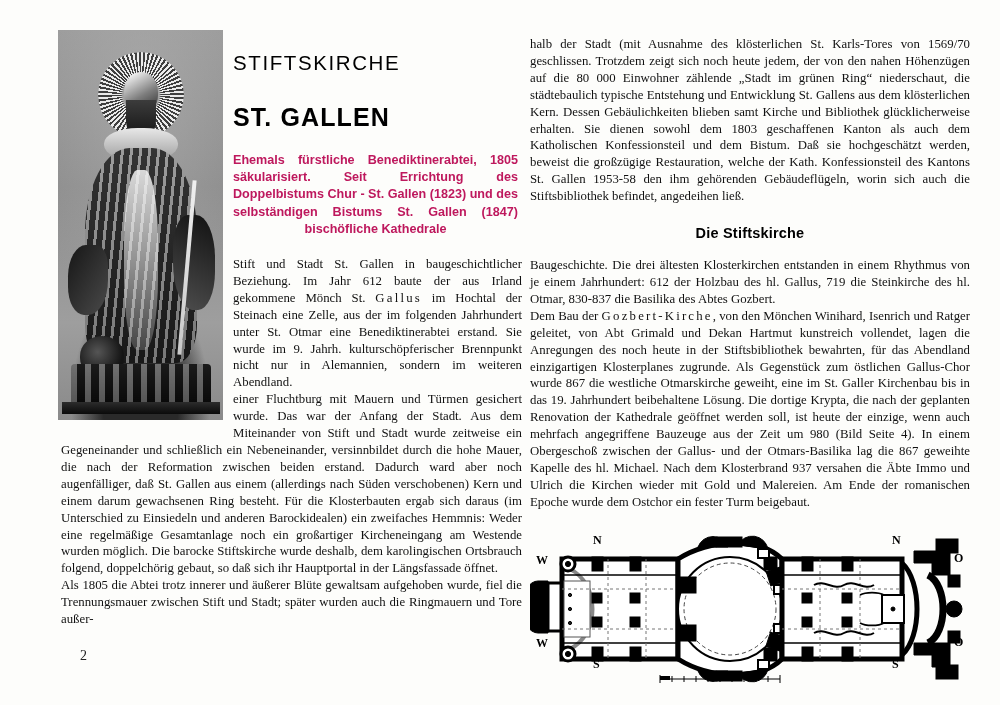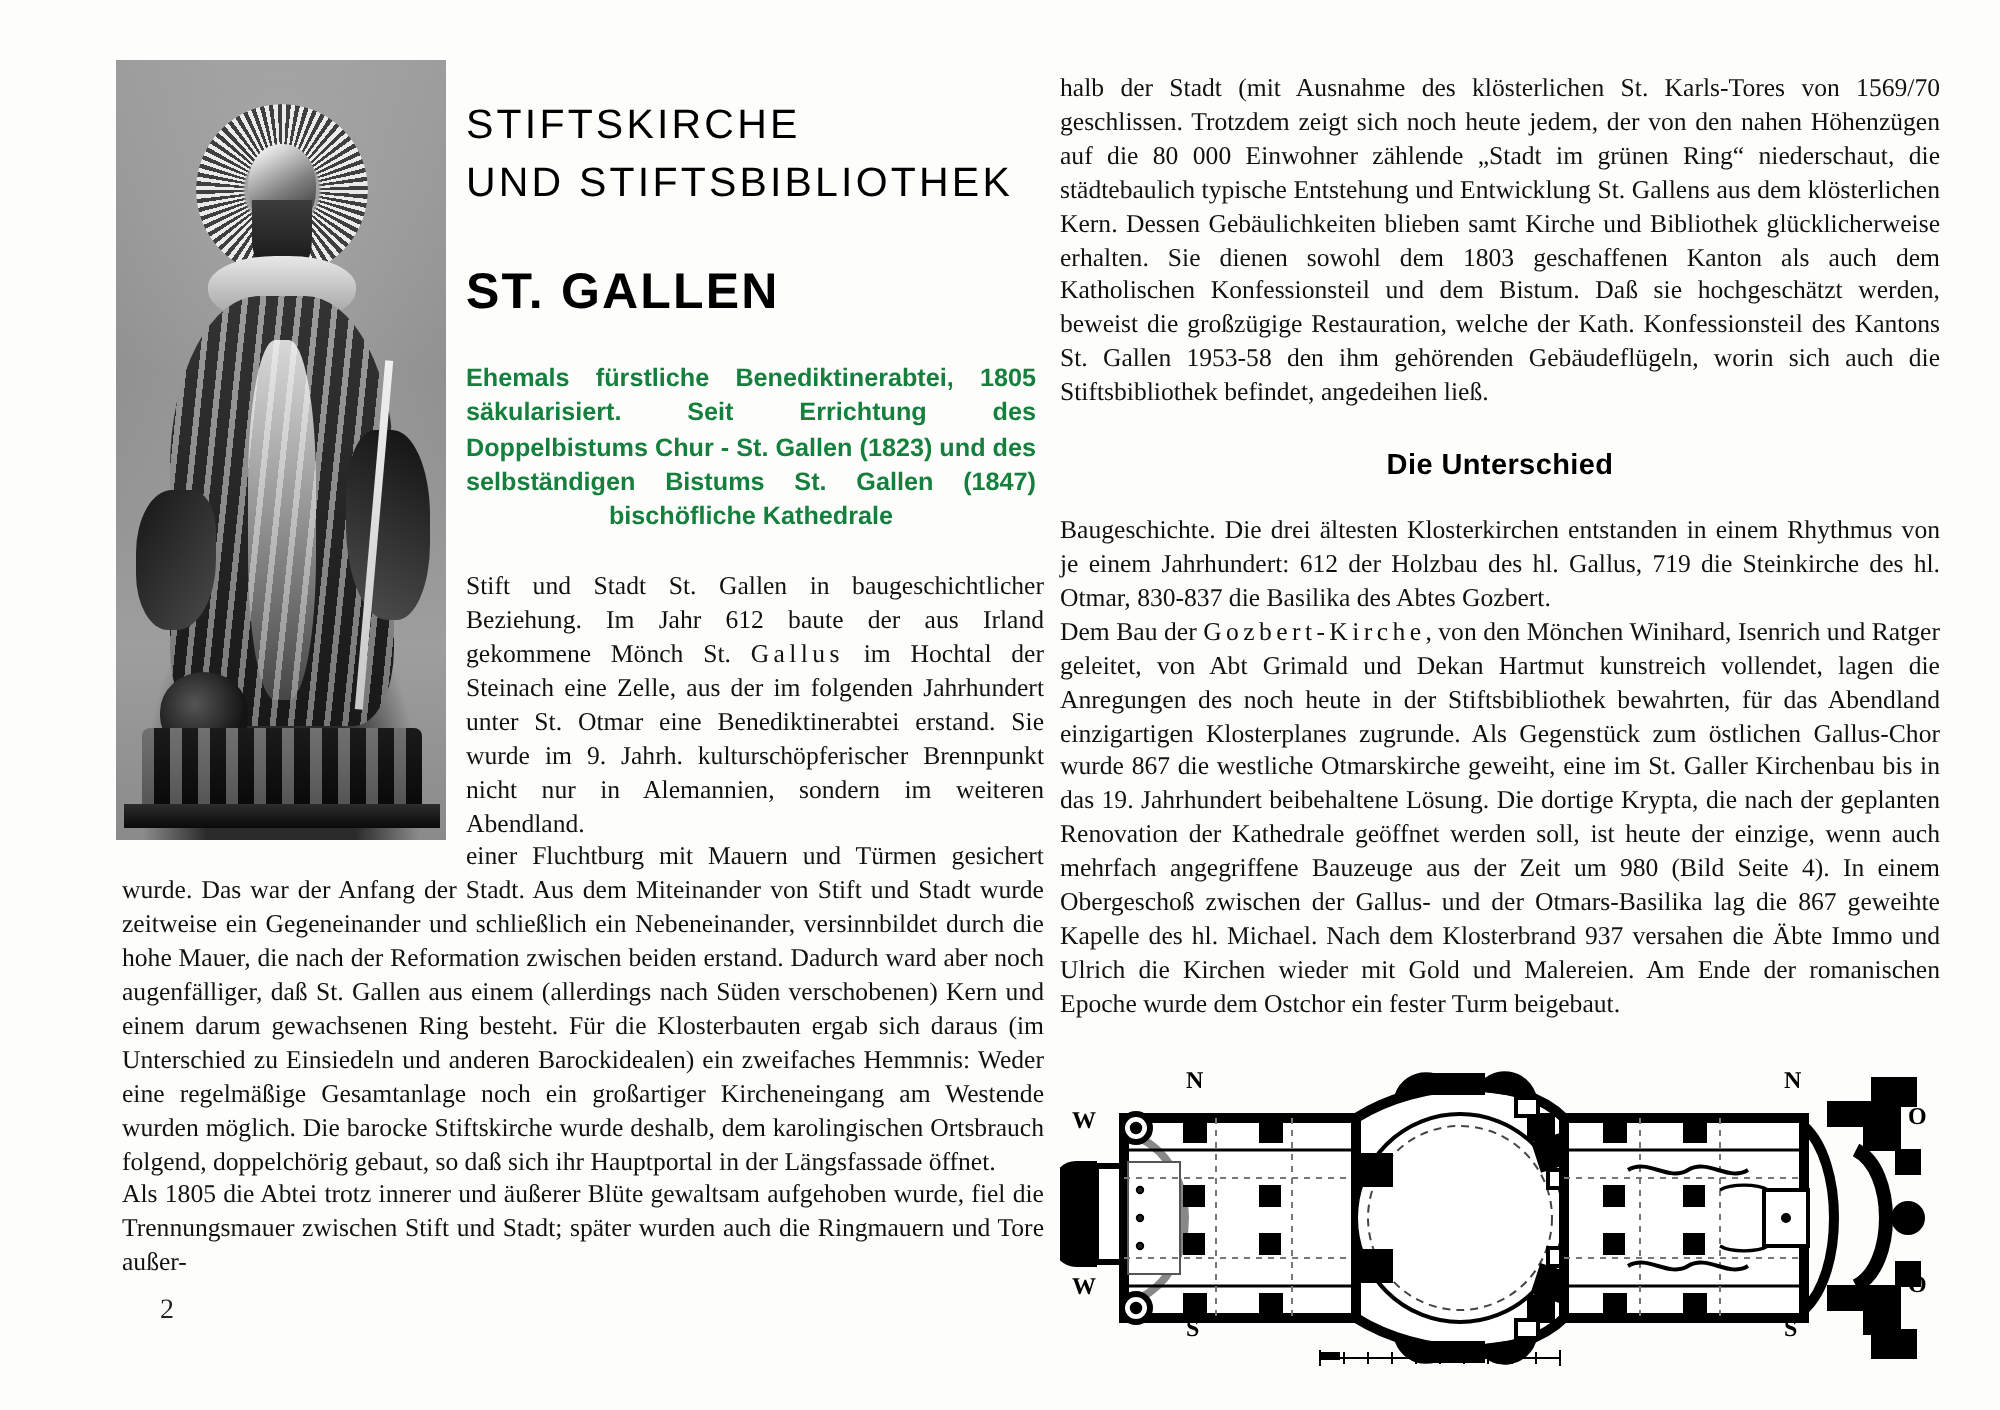--- a/index.html
+++ b/index.html
@@ -74,21 +74,21 @@
     letter-spacing:1.6px;margin:0;color:#000;
   }
   h2.title{
     font-family:"Liberation Sans", sans-serif;
     font-weight:700;font-size:25px;letter-spacing:1.1px;
     margin:26px 0 0 0;text-align:left;color:#000;
   }
   p.lede{
     font-family:"Liberation Sans", sans-serif;
     font-size:12.6px;line-height:1.365;margin:20px 0 0 0;
-    text-align:justify;text-align-last:center;color:#15803d;
+    text-align:justify;text-align-last:center;color:#be185d;
     font-weight:600;
   }
 
   .col-narrow{margin-left:215px;padding-right:14px;}
   .flowtext{
     font-size:12.8px;line-height:1.322;text-align:justify;
     margin:0;color:#111;
   }
   .flowtext.first{margin-top:18px;}
   .wide-text{clear:none;padding:0 14px 0 45px;font-size:12.8px;line-height:1.322;text-align:justify;}
@@ -147,21 +147,20 @@
       <div class="arm-r"></div>
       <div class="staff"></div>
       <div class="bear"></div>
       <div class="pedestal"></div>
       <div class="ped-step"></div>
     </div>
 
     <div class="headline-block">
       <h1 class="kicker">
         <span>STIFTSKIRCHE</span><br>
-        <span>UND STIFTSBIBLIOTHEK</span>
       </h1>
       <h2 class="title">ST. GALLEN</h2>
       <p class="lede">Ehemals fürstliche Benediktinerabtei, 1805 säkularisiert. Seit Errichtung des Doppelbistums Chur - St. Gallen (1823) und des selbständigen Bistums St. Gallen (1847) bischöfliche Kathedrale</p>
     </div>
 
     <div class="col-narrow">
       <p class="flowtext first"><b class="run-in">Stift und Stadt St. Gallen</b><span> in baugeschichtlicher Beziehung. Im Jahr 612 baute der aus Irland gekommene Mönch St. </span><span class="sp">Gallus</span><span> im Hochtal der Steinach eine Zelle, aus der im folgenden Jahrhundert unter St. Otmar eine Benediktinerabtei erstand. Sie wurde im 9. Jahrh. kulturschöpferischer Brennpunkt nicht nur in Alemannien, sondern im weiteren Abendland.</span></p>
     </div>
 
     <div class="wide-text">
@@ -174,21 +173,21 @@
       
     </div>
 
     <div class="folio">2</div>
   </div>
 
   <div class="right-page">
 
     <p class="rtext">halb der Stadt (mit Ausnahme des klösterlichen St. Karls-Tores von 1569/70 geschlissen. Trotzdem zeigt sich noch heute jedem, der von den nahen Höhenzügen auf die 80 000 Einwohner zählende „Stadt im grünen Ring“ niederschaut, die städtebaulich typische Entstehung und Entwicklung St. Gallens aus dem klösterlichen Kern. Dessen Gebäulichkeiten blieben samt Kirche und Bibliothek glücklicherweise erhalten. Sie dienen sowohl dem 1803 geschaffenen Kanton als auch dem Katholischen Konfessionsteil und dem Bistum. Daß sie hochgeschätzt werden, beweist die großzügige Restauration, welche der Kath. Konfessionsteil des Kantons St. Gallen 1953-58 den ihm gehörenden Gebäudeflügeln, worin sich auch die Stiftsbibliothek befindet, angedeihen ließ.</p>
 
-    <h3 class="section">Die Unterschied</h3>
+    <h3 class="section">Die Stiftskirche</h3>
 
     <p class="rtext"><b class="run-in">Baugeschichte.</b><span> Die drei ältesten Klosterkirchen entstanden in einem Rhythmus von je einem Jahrhundert: 612 der Holzbau des hl. Gallus, 719 die Steinkirche des hl. Otmar, 830-837 die Basilika des Abtes Gozbert.</span></p>
 
     <p class="rtext"><span>Dem Bau der </span><span class="sp">Gozbert-Kirche</span><span>, von den Mönchen Winihard, Isenrich und Ratger geleitet, von Abt Grimald und Dekan Hartmut kunstreich vollendet, lagen die Anregungen des noch heute in der Stiftsbibliothek bewahrten, für das Abendland einzigartigen Klosterplanes zugrunde. Als Gegenstück zum östlichen Gallus-Chor wurde 867 die westliche Otmarskirche geweiht, eine im St. Galler Kirchenbau bis in das 19. Jahrhundert beibehaltene Lösung. Die dortige Krypta, die nach der geplanten Renovation der Kathedrale geöffnet werden soll, ist heute der einzige, wenn auch mehrfach angegriffene Bauzeuge aus der Zeit um 980 (Bild Seite 4). In einem Obergeschoß zwischen der Gallus- und der Otmars-Basilika lag die 867 geweihte Kapelle des hl. Michael. Nach dem Klosterbrand 937 versahen die Äbte Immo und Ulrich die Kirchen wieder mit Gold und Malereien. Am Ende der romanischen Epoche wurde dem Ostchor ein fester Turm beigebaut.</span></p>
 
     <div class="plan-wrap">
       <svg class="plan-svg" viewBox="0 0 440 160">
         <g fill="none" stroke="#000">
 
           <path d="M8,52 a16,26 0 0 0 0,52 l10,0 0,-52 z" fill="#000" stroke="#000" stroke-width="1"></path>

